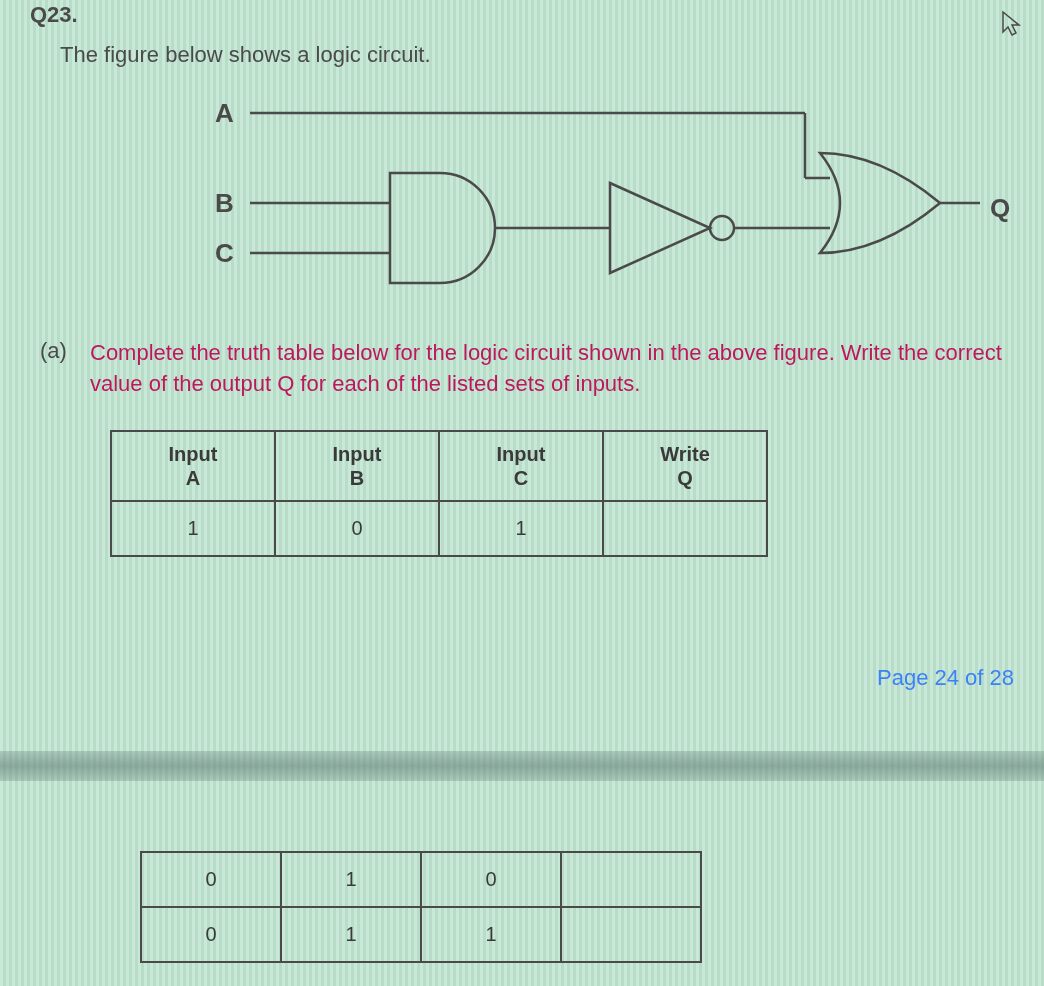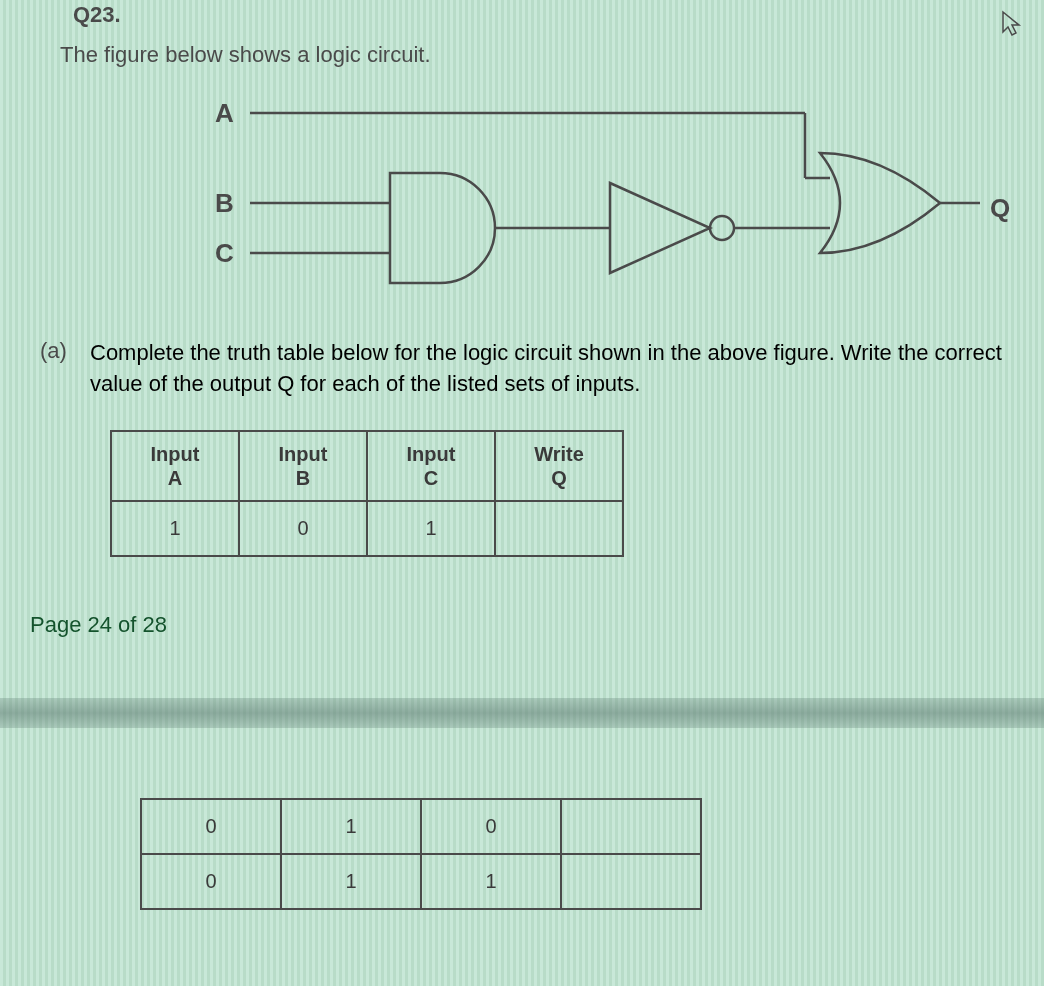--- a/index.html
+++ b/index.html
@@ -23,21 +23,20 @@
       overflow: hidden;
     }
     .page-section {
       padding: 0 30px;
     }
     .question-number {
       font-size: 22px;
       font-weight: bold;
       color: #4a4a4a;
       margin-top: 2px;
-      margin-left: 43px;
     }
     .question-intro {
       font-size: 22px;
       color: #4a4a4a;
       margin-left: 30px;
       margin-top: 14px;
     }
     .circuit-container {
       margin-top: 30px;
       margin-left: 150px;
@@ -64,51 +63,51 @@
       margin-top: 20px;
       margin-left: 10px;
     }
     .part-label {
       font-size: 22px;
       color: #4a4a4a;
       min-width: 50px;
     }
     .part-text {
       font-size: 22px;
-      color: #000000;
+      color: #be185d;
       line-height: 1.4;
       max-width: 920px;
     }
     .truth-table {
       margin-top: 30px;
       margin-left: 80px;
       border-collapse: collapse;
     }
     .truth-table th,
     .truth-table td {
       border: 2px solid #4a4a4a;
-      width: 128px;
+      width: 164px;
       text-align: center;
       vertical-align: middle;
       font-size: 20px;
       color: #3a3a3a;
     }
     .truth-table th {
       height: 70px;
       font-weight: bold;
       line-height: 1.2;
     }
     .truth-table td {
       height: 55px;
     }
     .page-footer {
-      text-align: left;
-      font-size: 22px;
-      color: #14532d;
-      margin-top: 55px;
+      text-align: right;
+      font-size: 22px;
+      color: #3b82f6;
+      margin-top: 108px;
     }
     .page-divider {
       margin-top: 60px;
       height: 30px;
       background: linear-gradient(
         to bottom,
         rgba(100,130,120,0.3) 0%,
         rgba(100,130,120,0.6) 50%,
         rgba(100,130,120,0.3) 100%
       );

